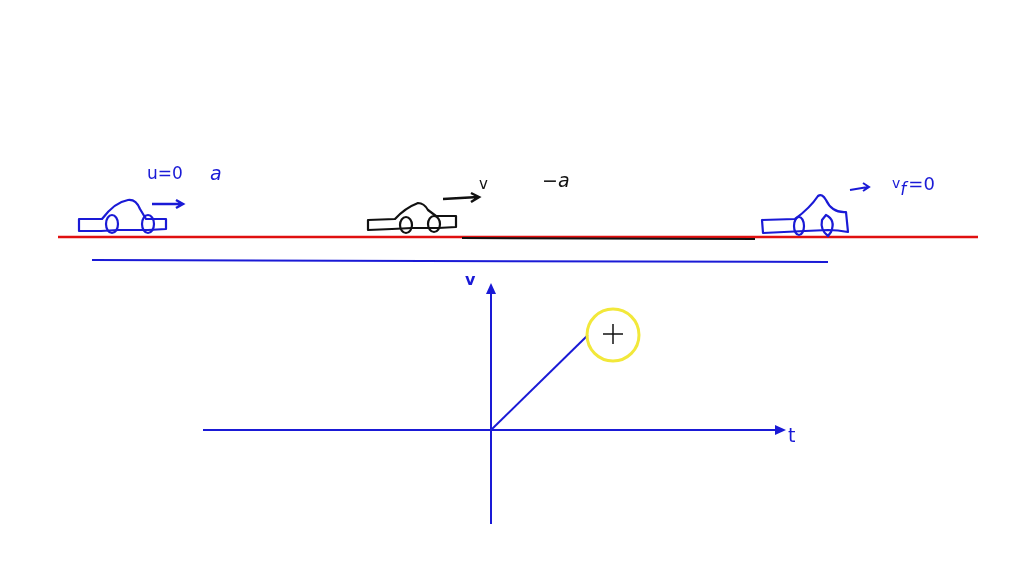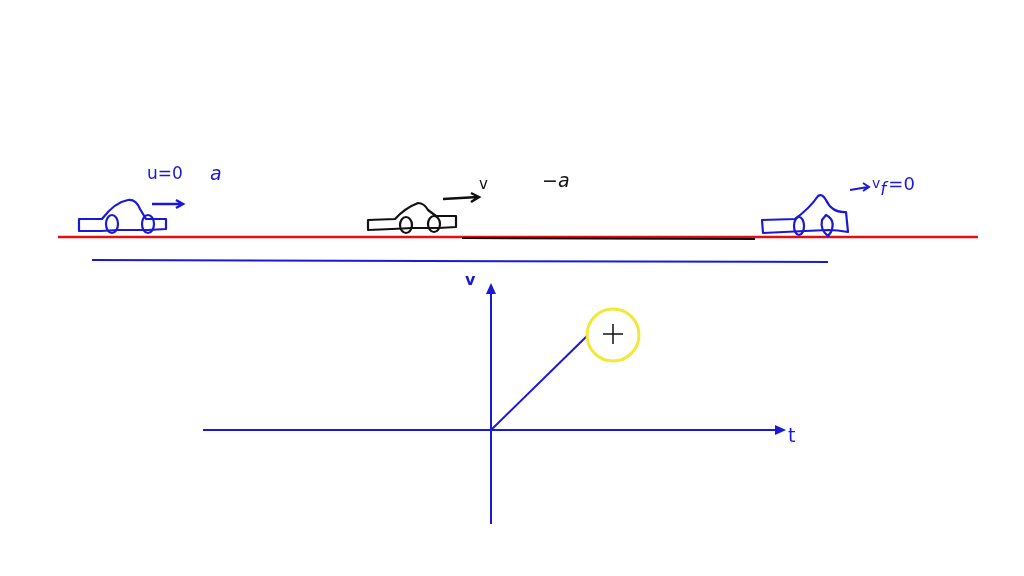--- a/index.html
+++ b/index.html
@@ -56,18 +56,18 @@
     <line x1="613" y1="324" x2="613" y2="344" stroke="#111" stroke-width="1.5"></line>
   </g>
 </svg>
 
 <div class="hw blue" style="left:147px;top:165px;">u=0</div>
 <div class="hw blue" style="left:210px;top:164px;font-size:19px;font-style:italic;">a</div>
 
 <div class="hw black" style="left:479px;top:177px;font-size:15px;">v</div>
 <div class="hw black" style="left:542px;top:171px;font-size:19px;font-style:italic;">−a</div>
 
-<div class="hw blue" style="left:872px;top:175px;font-size:18px;">
+<div class="hw blue" style="left:892px;top:175px;font-size:18px;">
   <span style="font-size:14px;position:relative;top:-2px;">v</span><span class="sub" style="font-style:italic;">f</span><span style="margin-left:2px;">=0</span>
 </div>
 
 <div class="hw blue" style="left:465px;top:272px;font-size:16px;font-weight:bold;">v</div>
 <div class="hw blue" style="left:788px;top:426px;font-size:19px;">t</div>
 
 </body></html>

